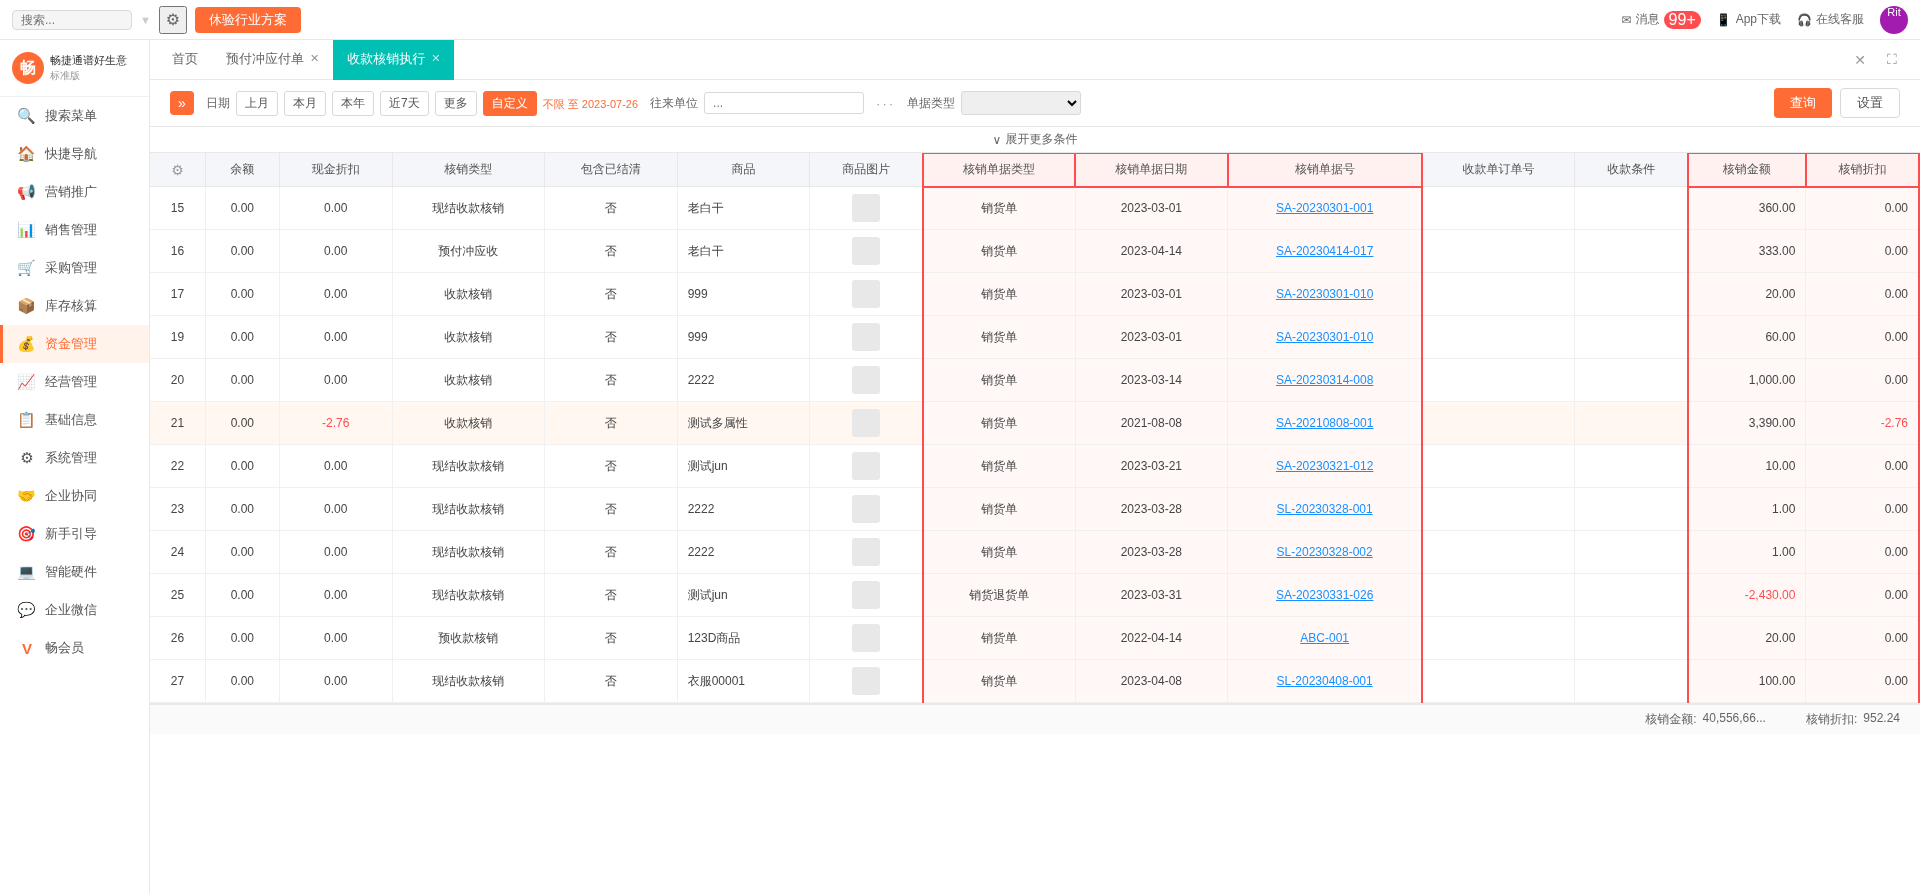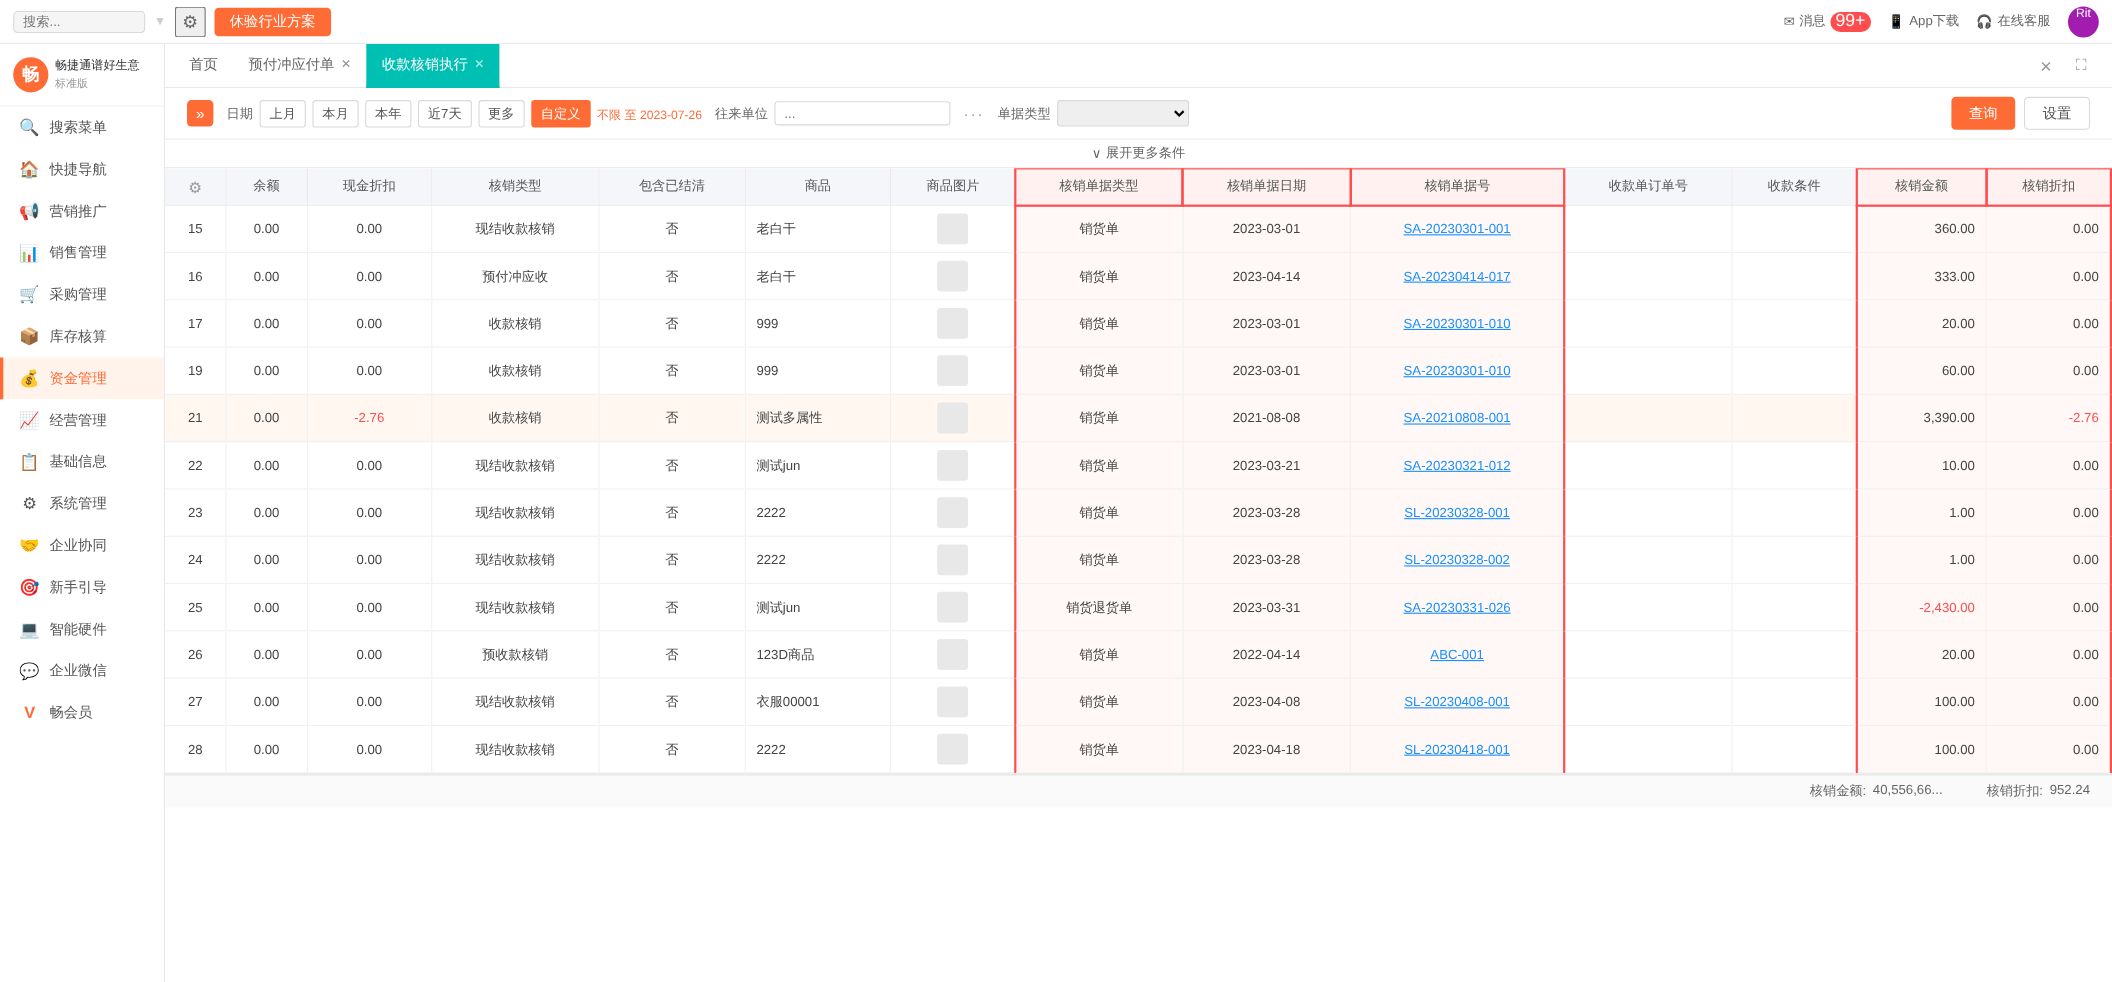--- a/index.html
+++ b/index.html
@@ -615,20 +615,36 @@
       <td class="text-left">999</td>
       <td><div style="width:28px;height:28px;background:#e8e8e8;border-radius:3px;display:inline-block;vertical-align:middle;"></div></td>
       <td style="background:#fff8f7;border-left:2px solid #ff4d4f;border-right:1px solid #f0f0f0;">销货单</td>
       <td style="background:#fff8f7;border-right:1px solid #f0f0f0;">2023-03-01</td>
       <td style="background:#fff8f7;border-right:2px solid #ff4d4f;"><span class="link-text">SA-20230301-010</span></td>
       <td></td>
       <td></td>
       <td class="text-right " style="background:#fff8f7;border-left:2px solid #ff4d4f;">60.00</td>
       <td class="text-right " style="background:#fff8f7;border-right:2px solid #ff4d4f;">0.00</td>
     </tr>
+              <tr>
+      <td>20</td>
+      <td>0.00</td>
+      <td class="">0.00</td>
+      <td>收款核销</td>
+      <td>否</td>
+      <td class="text-left">2222</td>
+      <td><div style="width:28px;height:28px;background:#e8e8e8;border-radius:3px;display:inline-block;vertical-align:middle;"></div></td>
+      <td style="background:#fff8f7;border-left:2px solid #ff4d4f;border-right:1px solid #f0f0f0;">销货单</td>
+      <td style="background:#fff8f7;border-right:1px solid #f0f0f0;">2023-03-14</td>
+      <td style="background:#fff8f7;border-right:2px solid #ff4d4f;"><span class="link-text">SA-20230314-008</span></td>
+      <td></td>
+      <td></td>
+      <td class="text-right " style="background:#fff8f7;border-left:2px solid #ff4d4f;">1,000.00</td>
+      <td class="text-right " style="background:#fff8f7;border-right:2px solid #ff4d4f;">0.00</td>
+    </tr>
               <tr class="highlight">
       <td>21</td>
       <td>0.00</td>
       <td class="red-text">-2.76</td>
       <td>收款核销</td>
       <td>否</td>
       <td class="text-left">测试多属性</td>
       <td><div style="width:28px;height:28px;background:#e8e8e8;border-radius:3px;display:inline-block;vertical-align:middle;"></div></td>
       <td style="background:#fff8f7;border-left:2px solid #ff4d4f;border-right:1px solid #f0f0f0;">销货单</td>
       <td style="background:#fff8f7;border-right:1px solid #f0f0f0;">2021-08-08</td>
@@ -722,36 +738,20 @@
       <td>27</td>
       <td>0.00</td>
       <td class="">0.00</td>
       <td>现结收款核销</td>
       <td>否</td>
       <td class="text-left">衣服00001</td>
       <td><div style="width:28px;height:28px;background:#e8e8e8;border-radius:3px;display:inline-block;vertical-align:middle;"></div></td>
       <td style="background:#fff8f7;border-left:2px solid #ff4d4f;border-right:1px solid #f0f0f0;">销货单</td>
       <td style="background:#fff8f7;border-right:1px solid #f0f0f0;">2023-04-08</td>
       <td style="background:#fff8f7;border-right:2px solid #ff4d4f;"><span class="link-text">SL-20230408-001</span></td>
-      <td></td>
-      <td></td>
-      <td class="text-right " style="background:#fff8f7;border-left:2px solid #ff4d4f;">100.00</td>
-      <td class="text-right " style="background:#fff8f7;border-right:2px solid #ff4d4f;">0.00</td>
-    </tr>
-              <tr>
-      <td>28</td>
-      <td>0.00</td>
-      <td class="">0.00</td>
-      <td>现结收款核销</td>
-      <td>否</td>
-      <td class="text-left">2222</td>
-      <td><div style="width:28px;height:28px;background:#e8e8e8;border-radius:3px;display:inline-block;vertical-align:middle;"></div></td>
-      <td style="background:#fff8f7;border-left:2px solid #ff4d4f;border-right:1px solid #f0f0f0;">销货单</td>
-      <td style="background:#fff8f7;border-right:1px solid #f0f0f0;">2023-04-18</td>
-      <td style="background:#fff8f7;border-right:2px solid #ff4d4f;"><span class="link-text">SL-20230418-001</span></td>
       <td></td>
       <td></td>
       <td class="text-right " style="background:#fff8f7;border-left:2px solid #ff4d4f;">100.00</td>
       <td class="text-right " style="background:#fff8f7;border-right:2px solid #ff4d4f;">0.00</td>
     </tr>
             </tbody>
         </table>
 
         <div class="table-footer">
           <div class="footer-item">

